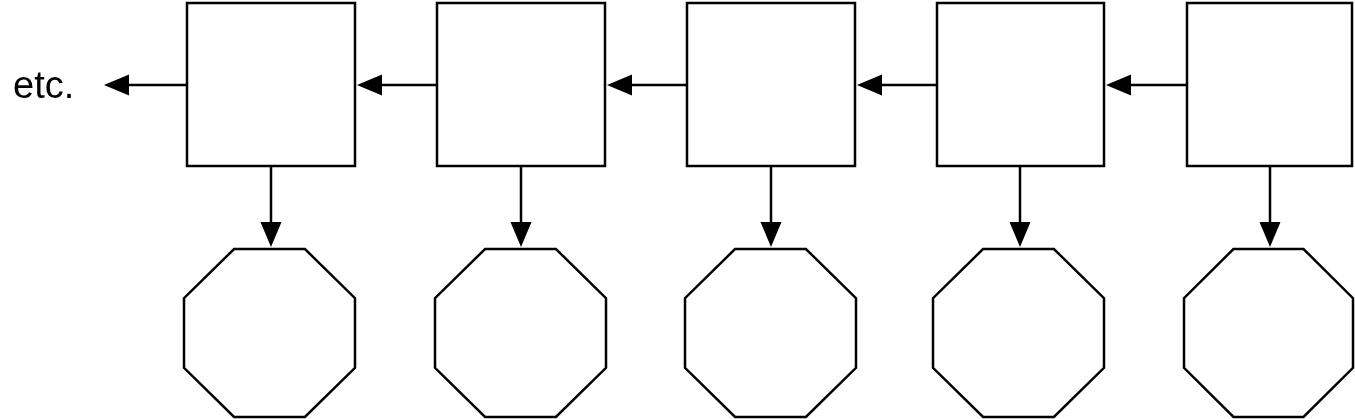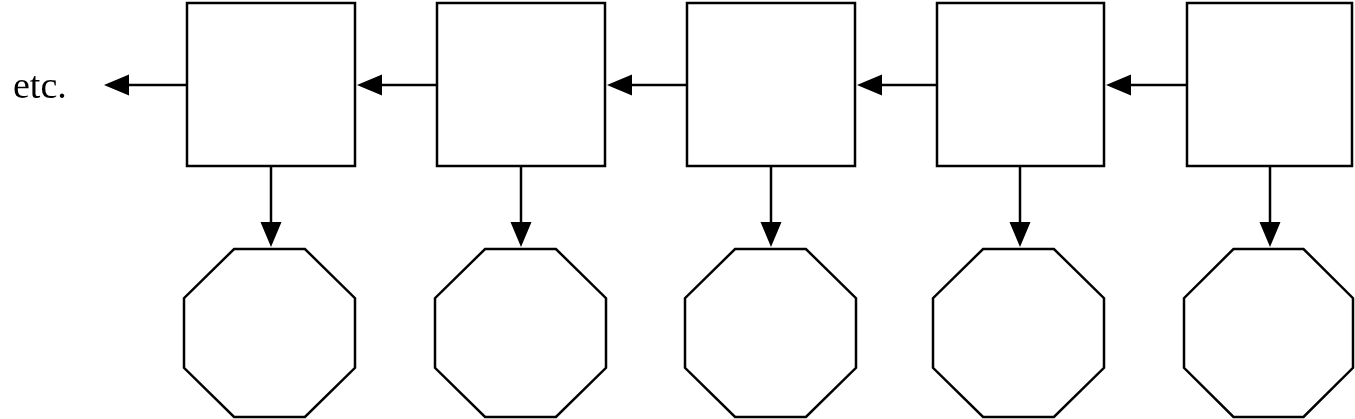--- a/index.html
+++ b/index.html
@@ -22,21 +22,20 @@
   }
   .etc-label {
     position: absolute;
     left: 13px;
     top: 66px;
     font-size: 38px;
     line-height: 38px;
     color: #000000;
     white-space: nowrap;
     user-select: none;
-    font-family: Liberation Serif, serif;
   }
 </style>
 </head>
 <body>
 
 <div class="canvas">
   <svg width="1355" height="419" viewBox="0 0 1355 419">
       <rect x="187" y="3" width="168" height="163" fill="#ffffff" stroke="#000000" stroke-width="2.5"></rect>
       <rect x="437" y="3" width="168" height="163" fill="#ffffff" stroke="#000000" stroke-width="2.5"></rect>
       <rect x="687" y="3" width="168" height="163" fill="#ffffff" stroke="#000000" stroke-width="2.5"></rect>

